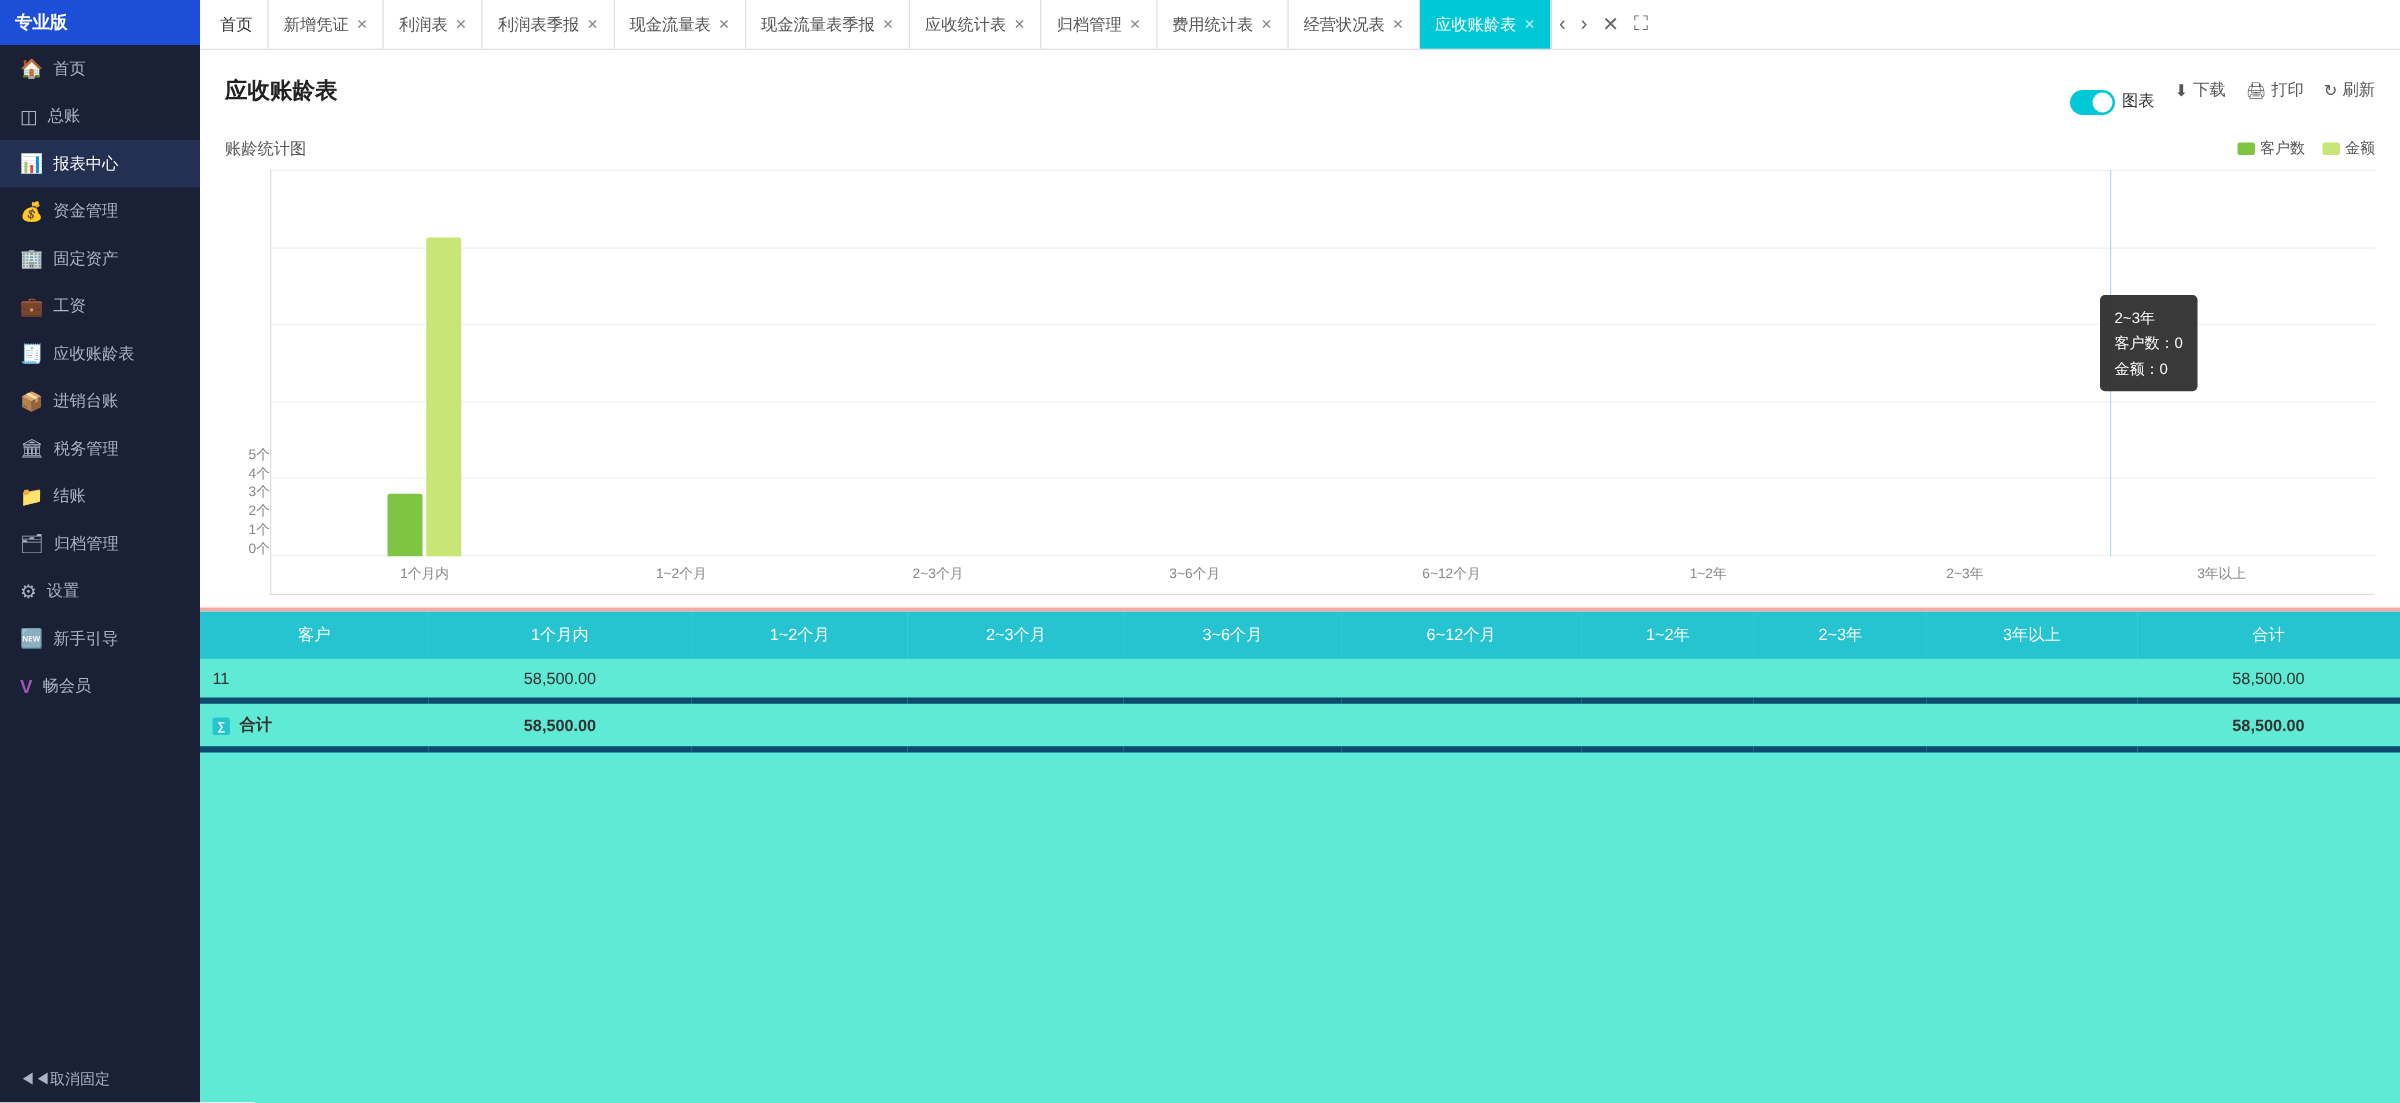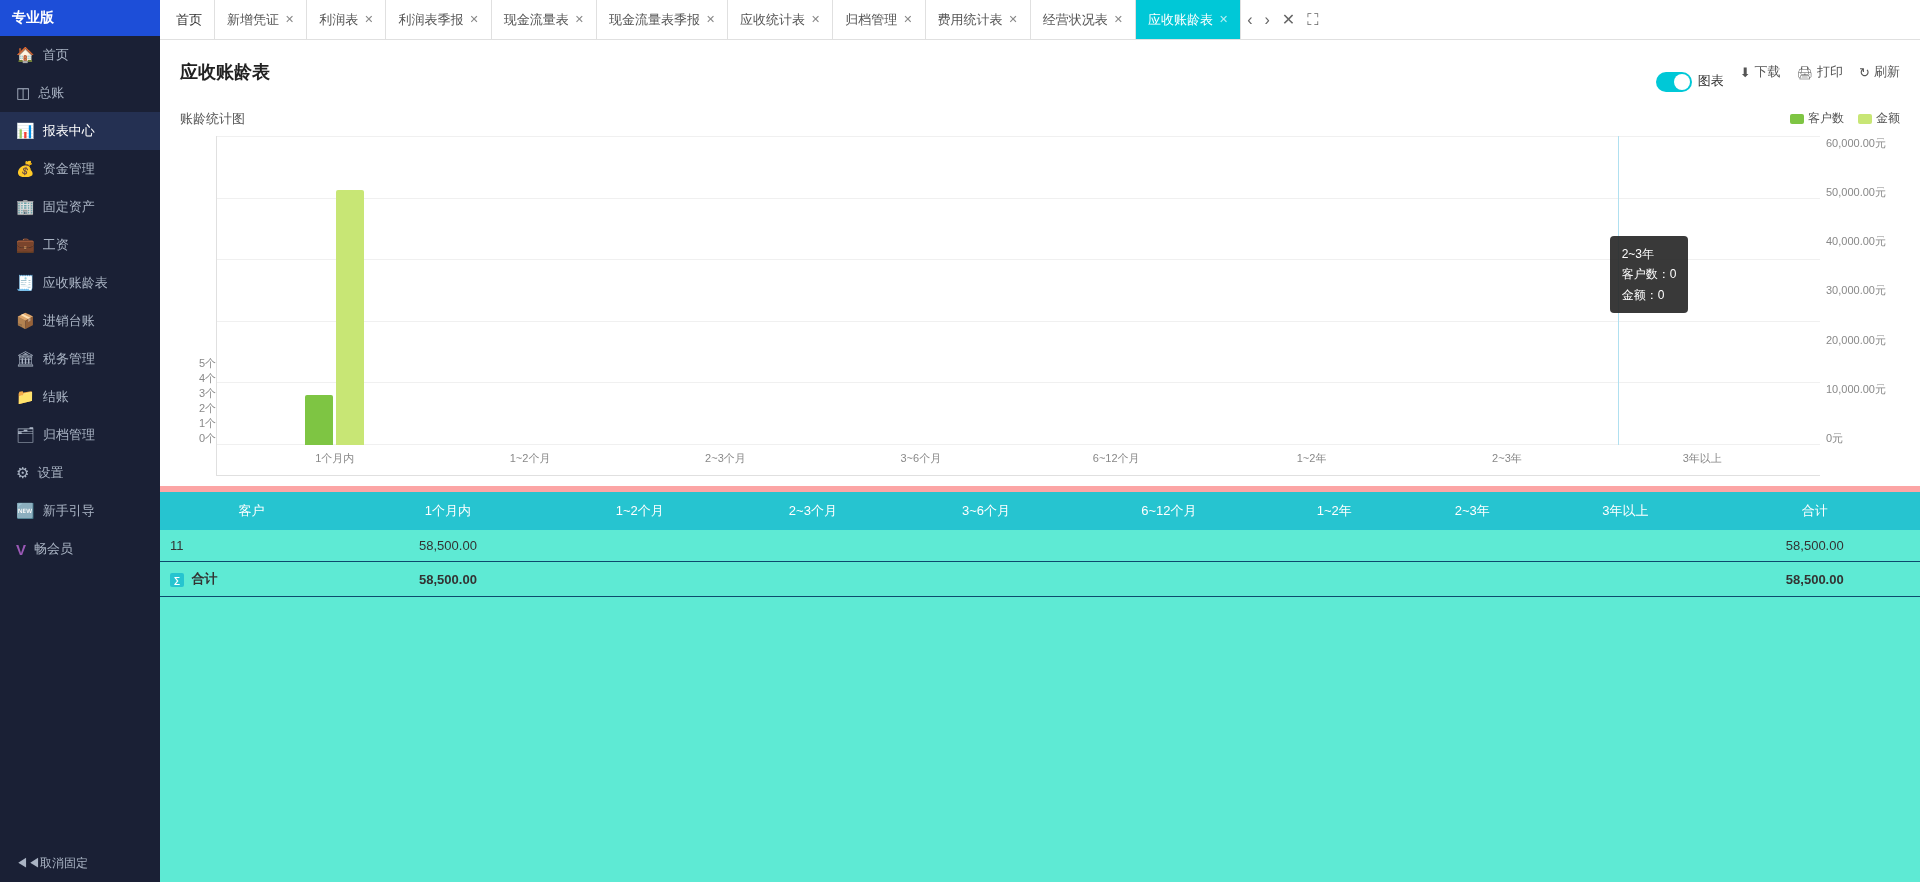--- a/index.html
+++ b/index.html
@@ -151,21 +151,21 @@
       gap: 4px;
       cursor: pointer;
       color: #555;
       font-size: 13px;
     }
 
     
     .chart-area {
       padding: 10px 20px;
       background: white;
-      border-bottom: 6px solid #fca5a5;
+      border-bottom: 3px solid #fca5a5;
       position: relative;
     }
     .chart-title { font-size: 13px; color: #555; margin-bottom: 8px; }
     .chart-legend {
       position: absolute;
       top: 10px;
       right: 20px;
       display: flex;
       align-items: center;
       gap: 14px;
@@ -297,21 +297,21 @@
     thead th {
       padding: 10px 8px;
       font-size: 13px;
       font-weight: 500;
       text-align: center;
     }
     tbody tr td {
       padding: 8px 10px;
       font-size: 13px;
       text-align: center;
-      border-bottom: 1px solid #0c4a6e;
+      border-bottom: 5px solid #0c4a6e;
       color: #333;
     }
     tbody tr.total-row td {
       font-weight: bold;
       border-top: 1px solid #e0e0e0;
     }
     .total-icon {
       display: inline-block;
       width: 14px;
       height: 14px;
@@ -557,29 +557,20 @@
             <div class="x-label">1~2个月</div>
             <div class="x-label">2~3个月</div>
             <div class="x-label">3~6个月</div>
             <div class="x-label">6~12个月</div>
             <div class="x-label">1~2年</div>
             <div class="x-label">2~3年</div>
             <div class="x-label">3年以上</div>
           </div>
         </div>
 
-        <div class="y-axis-right">
-          <span>60,000.00元</span>
-          <span>50,000.00元</span>
-          <span>40,000.00元</span>
-          <span>30,000.00元</span>
-          <span>20,000.00元</span>
-          <span>10,000.00元</span>
-          <span>0元</span>
-        </div>
       </div>
     </div>
 
     <div class="table-area">
       <table>
         <thead>
           <tr>
             <th>客户</th>
             <th>1个月内</th>
             <th>1~2个月</th>

